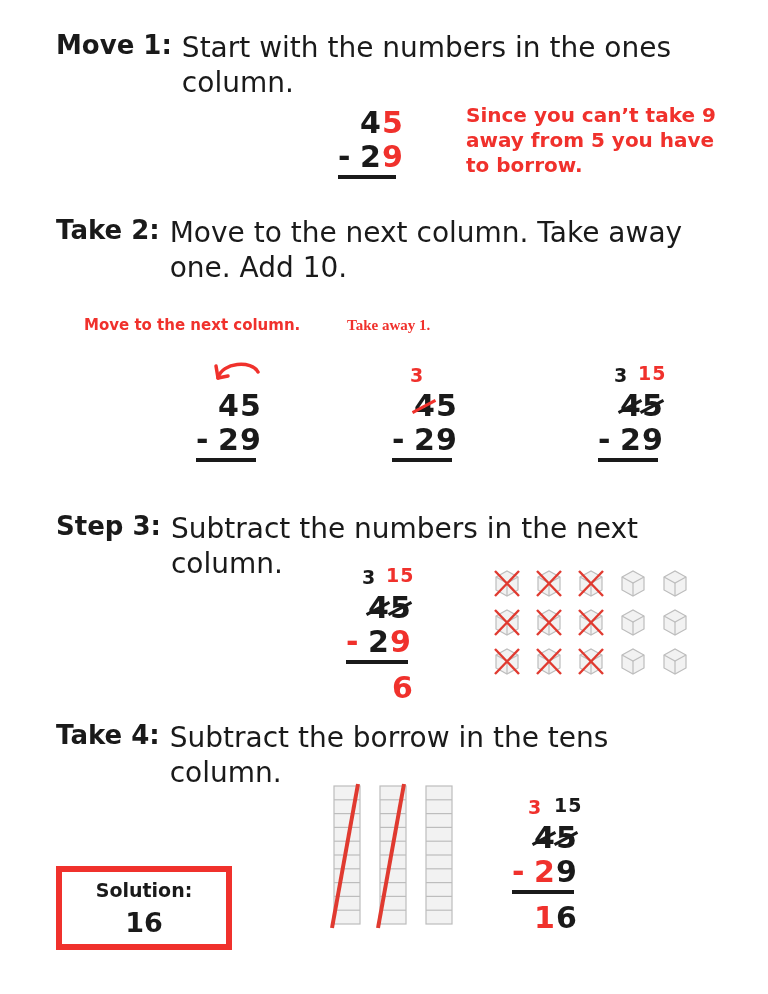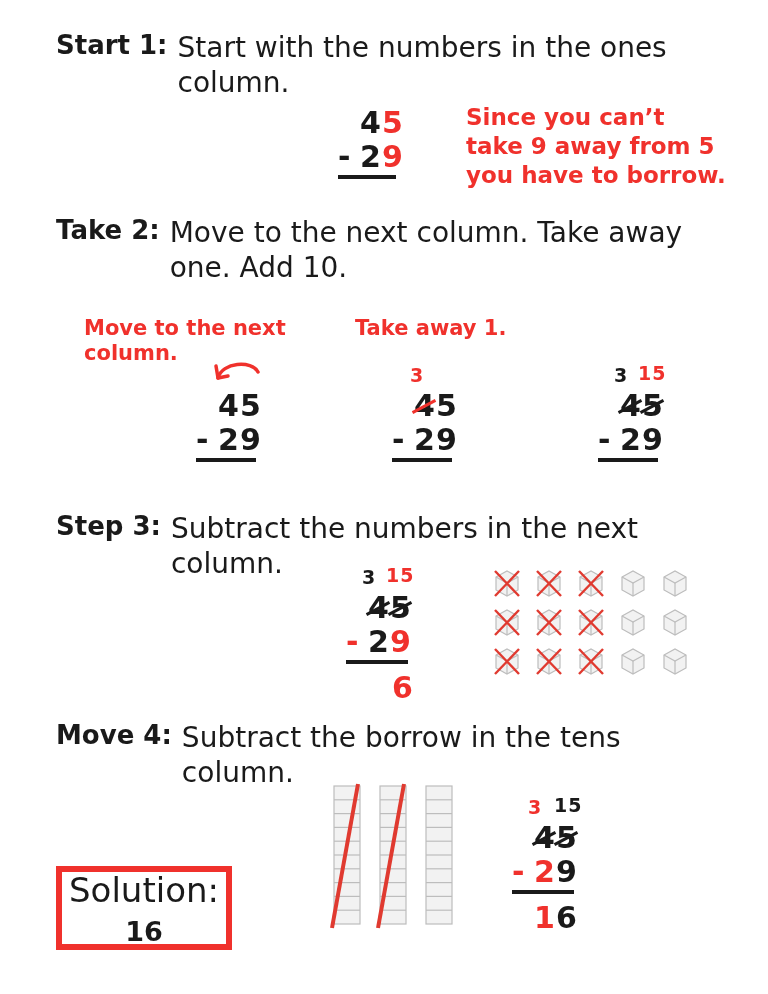--- a/index.html
+++ b/index.html
@@ -37,28 +37,28 @@
     font-size: 28px;
     line-height: 1.25;
     max-width: 520px;
   }
 
   
   .red-note {
     position: absolute;
     color: #f0312c;
     font-weight: bold;
-    font-size: 23px;
+    font-size: 20px;
     line-height: 1.25;
   }
   .red-caption {
     position: absolute;
     color: #f0312c;
     font-weight: bold;
-    font-size: 21px;
+    font-size: 15px;
     line-height: 1.2;
   }
 
   
   .sum {
     position: absolute;
     font-weight: bold;
     font-size: 30px;
     letter-spacing: 1px;
   }
@@ -117,36 +117,36 @@
   .solution-box {
     position: absolute;
     border: 6px solid #f0312c;
     display: flex;
     flex-direction: column;
     align-items: center;
     justify-content: center;
     box-sizing: border-box;
   }
   .solution-title {
-    font-weight: normal;
-    font-size: 34px;
+    font-weight: bold;
+    font-size: 19px;
   }
   .solution-value {
     font-weight: bold;
     font-size: 27px;
     margin-top: 6px;
   }
 </style>
 </head>
 <body>
 
 <div class="page">
 
   <div class="step" style="left:56px; top:30px;">
-    <span class="step-label">Start 1:</span>
+    <span class="step-label">Move 1:</span>
     <span class="step-text">Start with the numbers in the ones column.</span>
   </div>
 
   <div class="sum" style="left:360px; top:105px;">
     <div class="row">
       <span class="digit-black">4</span><span class="digit-red">5</span>
     </div>
     <div class="row">
       <span class="minus digit-black">-</span><span class="digit-black">2</span><span class="digit-red">9</span>
     </div>
@@ -154,21 +154,21 @@
   </div>
 
   <div class="red-note" style="left:466px; top:103px; width:260px;">Since you can’t take 9 away from 5 you have to borrow.</div>
 
   <div class="step" style="left:56px; top:215px;">
     <span class="step-label">Take 2:</span>
     <span class="step-text">Move to the next column. Take away one. Add 10.</span>
   </div>
 
   <div class="red-caption" style="left:84px; top:316px; width:220px;">Move to the next column.</div>
-  <div class="red-caption" style="left:355px; top:316px; width:200px;">Take away 1.</div>
+  <div class="red-caption" style="left:347px; top:316px; width:200px;font-family:Liberation Serif, serif;">Take away 1.</div>
 
   <svg style="position:absolute; left:212px; top:356px;" width="52" height="26" viewBox="0 0 52 26">
     <path d="M6 22 C10 6, 40 4, 46 16" stroke="#f0312c" stroke-width="3.5" fill="none" stroke-linecap="round"></path>
     <path d="M6 22 L4 10 M6 22 L16 20" stroke="#f0312c" stroke-width="3.5" fill="none" stroke-linecap="round"></path>
   </svg>
 
   <div class="sum" style="left:218px; top:388px;">
     <div class="row">
       <span class="digit-black">4</span><span class="digit-black">5</span>
     </div>
@@ -344,21 +344,21 @@
     <div class="cube">
       <svg width="30" height="30" viewBox="0 0 30 30">
         <polygon points="4,9 15,3 26,9 26,22 15,28 4,22" fill="#f2f2f2" stroke="#bdbdbd" stroke-width="1.2"></polygon>
         <polyline points="4,9 15,15 26,9" fill="none" stroke="#bdbdbd" stroke-width="1.2"></polyline>
         <line x1="15" y1="15" x2="15" y2="28" stroke="#bdbdbd" stroke-width="1.2"></line>
       </svg>
     </div>
   </div>
 
   <div class="step" style="left:56px; top:720px;">
-    <span class="step-label">Move 4:</span>
+    <span class="step-label">Take 4:</span>
     <span class="step-text">Subtract the borrow in the tens column.</span>
   </div>
 
   <div class="rods" style="left:328px; top:782px;">
     <svg width="136" height="150" viewBox="0 0 136 150">
       <g stroke="#bdbdbd" stroke-width="1.2" fill="#f2f2f2">
         <g transform="translate(6,4)">
           <rect x="0" y="0" width="26" height="138"></rect>
           <line x1="0" y1="13.8" x2="26" y2="13.8"></line>
             <line x1="0" y1="27.6" x2="26" y2="27.6"></line>

